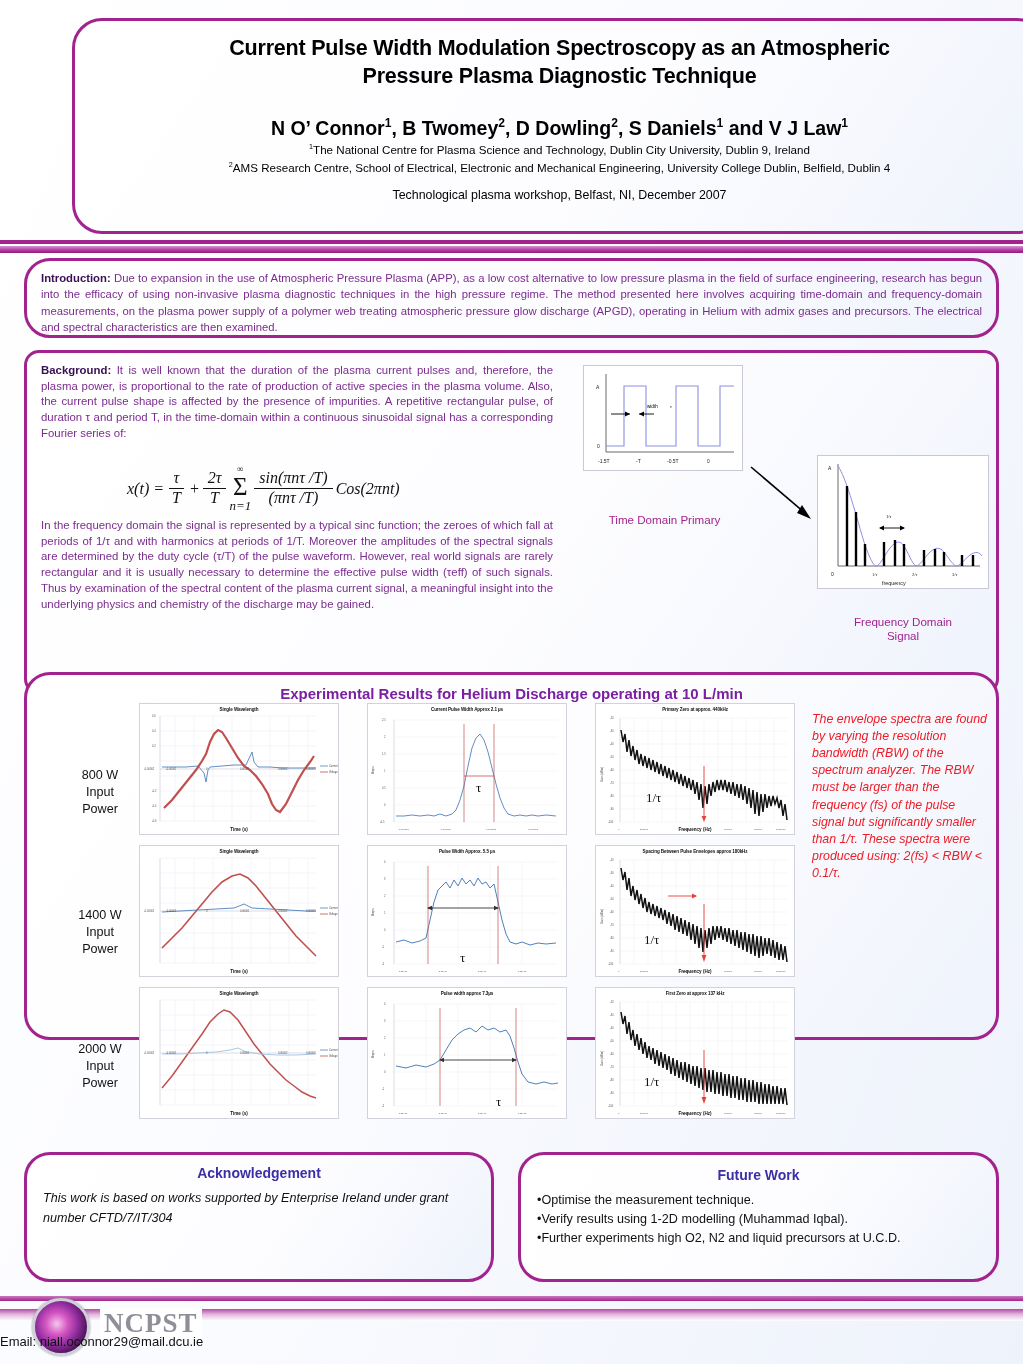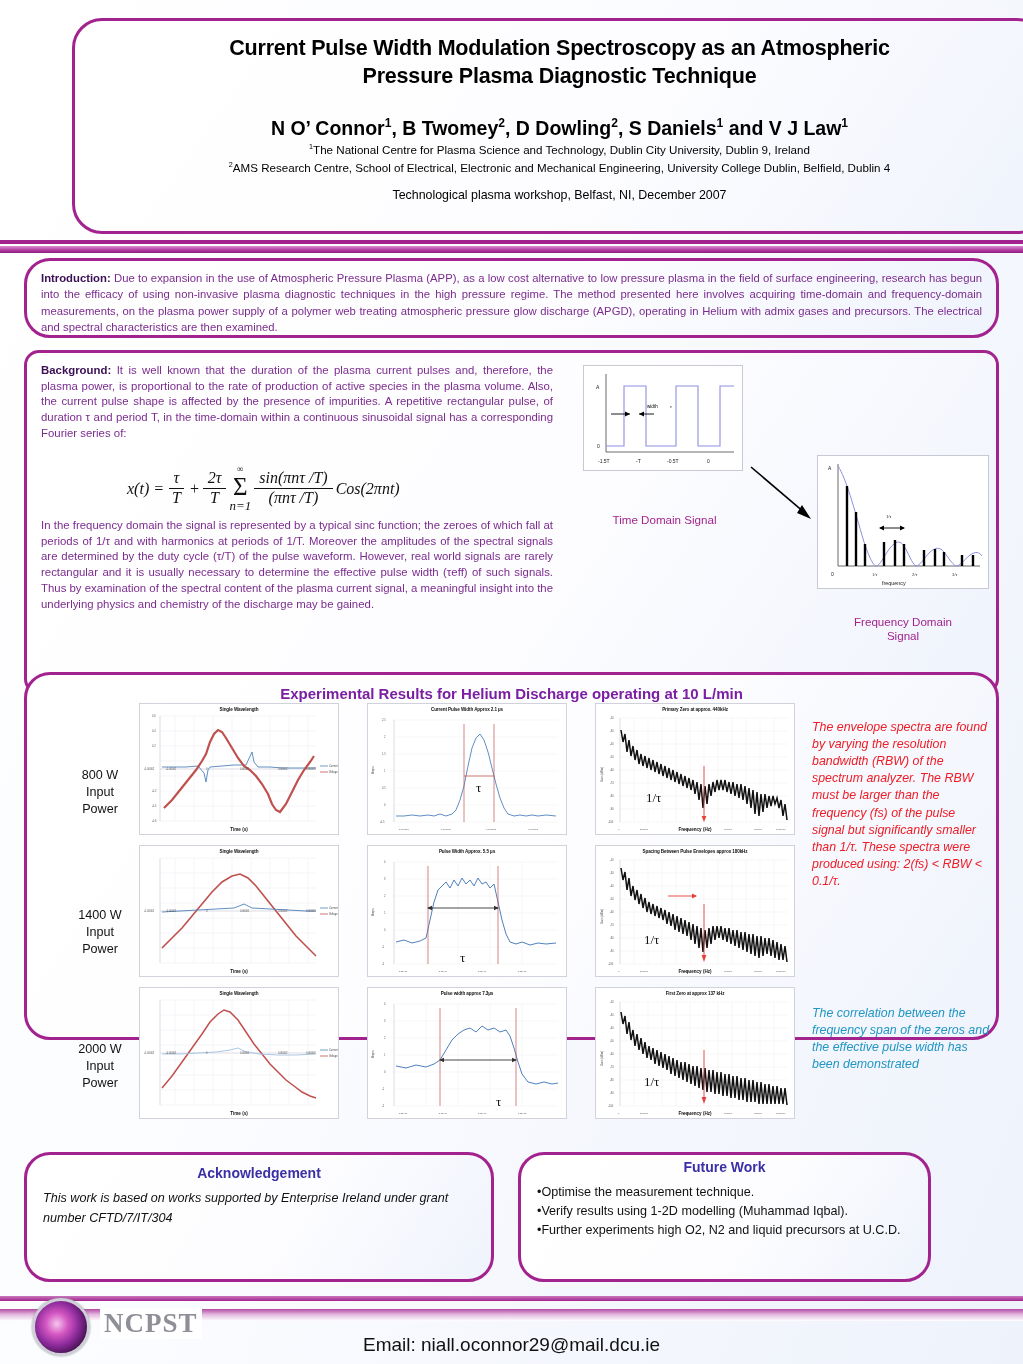--- a/index.html
+++ b/index.html
@@ -180,33 +180,33 @@
     position: absolute; font-size: 13px; color: #111;
     font-family: "Liberation Serif", serif;
   }
   .invtau-an {
     position: absolute; font-size: 13px; color: #111;
     font-family: "Liberation Serif", serif;
   }
 
   
   #note-red {
-    position: absolute; left: 785px; top: 44px; width: 178px;
+    position: absolute; left: 785px; top: 36px; width: 178px;
     font-size: 12.4px; font-style: italic; color: #ee1c25;
     line-height: 1.38;
   }
   #note-teal {
     position: absolute; left: 785px; top: 330px; width: 178px;
     font-size: 12.4px; font-style: italic; color: #2196c4;
     line-height: 1.38;
   }
 
   
   #ack-box { left: 24px; top: 1152px; width: 470px; height: 130px; padding: 10px 16px; }
-  #fw-box  { left: 518px; top: 1152px; width: 413px; height: 130px; padding: 4px 16px; }
+  #fw-box  { left: 518px; top: 1152px; width: 481px; height: 130px; padding: 12px 16px; }
   .bottom-head {
     text-align: center; font-size: 14px; font-weight: bold; color: #3b2fa6;
     margin-bottom: 8px;
   }
   #ack-text { font-size: 12.6px; font-style: italic; color: #111; line-height: 1.55; }
   .fw-item { font-size: 12.6px; color: #111; line-height: 1.52; }
 
   
   #foot-rule-a { position: absolute; left: 0; top: 1296px; width: 1023px; height: 5px;
                  background: linear-gradient(180deg,#c978be 0%, #a3238e 100%); }
@@ -222,21 +222,21 @@
   }
   #logo-text {
     position: absolute; left: 68px; top: 12px;
     font-family: "Liberation Serif", serif;
     font-size: 27px; font-weight: bold; color: #8f8f98;
     letter-spacing: 1px;
     background: #fff; padding: 0 4px;
   }
   #email {
     position: absolute; left: 0; top: 1334px; width: 1023px;
-    text-align: center; font-size: 19px; color: #111;
+    text-align: left; font-size: 13px; color: #111;
   }
 </style>
 </head>
 <body>
 
 <div class="poster">
 
   <div class="box" id="title-box">
     <div id="paper-title">
       <span>Current Pulse Width Modulation Spectroscopy as an Atmospheric</span><br>
@@ -310,21 +310,21 @@
         <text x="123" y="97" font-size="5" fill="#222" font-family="Liberation Sans, sans-serif">0</text>
 
         <line x1="27" y1="48" x2="46" y2="48" stroke="#000" stroke-width="0.9"></line>
         <polygon points="46,48 41,45.6 41,50.4" fill="#000"></polygon>
         <line x1="70" y1="48" x2="55" y2="48" stroke="#000" stroke-width="0.9"></line>
         <polygon points="55,48 60,45.6 60,50.4" fill="#000"></polygon>
         <text x="63" y="42" font-size="4.6" fill="#000" font-family="Liberation Sans, sans-serif">width</text>
         <text x="86" y="42" font-size="4.6" fill="#000" font-family="Liberation Serif, serif">τ</text>
       </svg>
     </div>
-    <div id="td-caption">Time Domain Signal</div>
+    <div id="td-caption">Time Domain Primary</div>
 
     <svg id="arrow-svg" width="72" height="62">
       <line x1="4" y1="4" x2="58" y2="50" stroke="#000" stroke-width="1.6"></line>
       <polygon points="64,56 50,50 55,42" fill="#000"></polygon>
     </svg>
 
     <div id="fd-fig">
       <svg width="170" height="132" viewBox="0 0 170 132">
         <rect x="0" y="0" width="170" height="132" fill="#ffffff"></rect>
         <line x1="20" y1="8" x2="20" y2="110" stroke="#444" stroke-width="0.8"></line>
@@ -815,21 +815,20 @@
           <text x="158" y="126">800000</text>
             <text x="180" y="126">1000000</text>
         </g>
         <text x="7" y="78" font-size="3" fill="#555" transform="rotate(-90 7 78)" font-family="Liberation Sans, sans-serif">Gain (dBm)</text>
       </svg>
       <div class="invtau-an" style="left:48px; top:86px;">1/τ</div>
       <div class="chart-xlabel">Frequency (Hz)</div>
     </div>
 
     <div id="note-red">The envelope spectra are found by varying the resolution bandwidth (RBW) of the spectrum analyzer. The RBW must be larger than the frequency (fs) of the pulse signal but significantly smaller than 1/τ. These spectra were produced using: 2(fs) &lt; RBW &lt; 0.1/τ.</div>
-    <div id="note-teal">The correlation between the frequency span of the zeros and the effective pulse width has been demonstrated</div>
   </div>
 
   <div class="box" id="ack-box">
     <div class="bottom-head">Acknowledgement</div>
     <div id="ack-text">This work is based on works supported by Enterprise Ireland under grant number CFTD/7/IT/304</div>
   </div>
 
   <div class="box" id="fw-box">
     <div class="bottom-head">Future Work</div>
     <div class="fw-item">•Optimise the measurement technique.</div>

